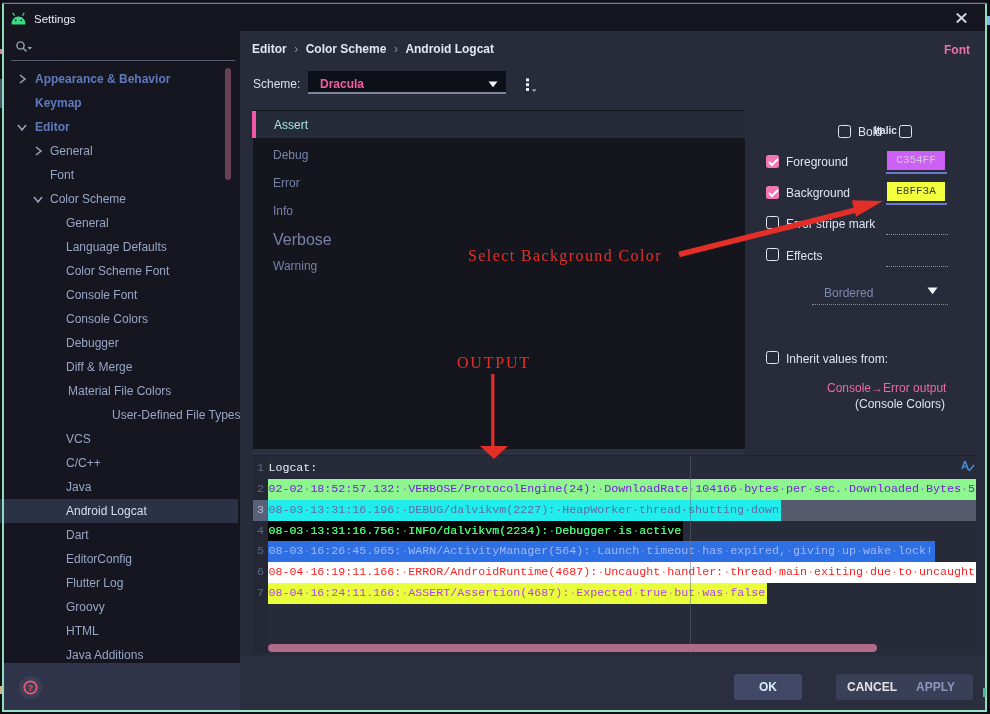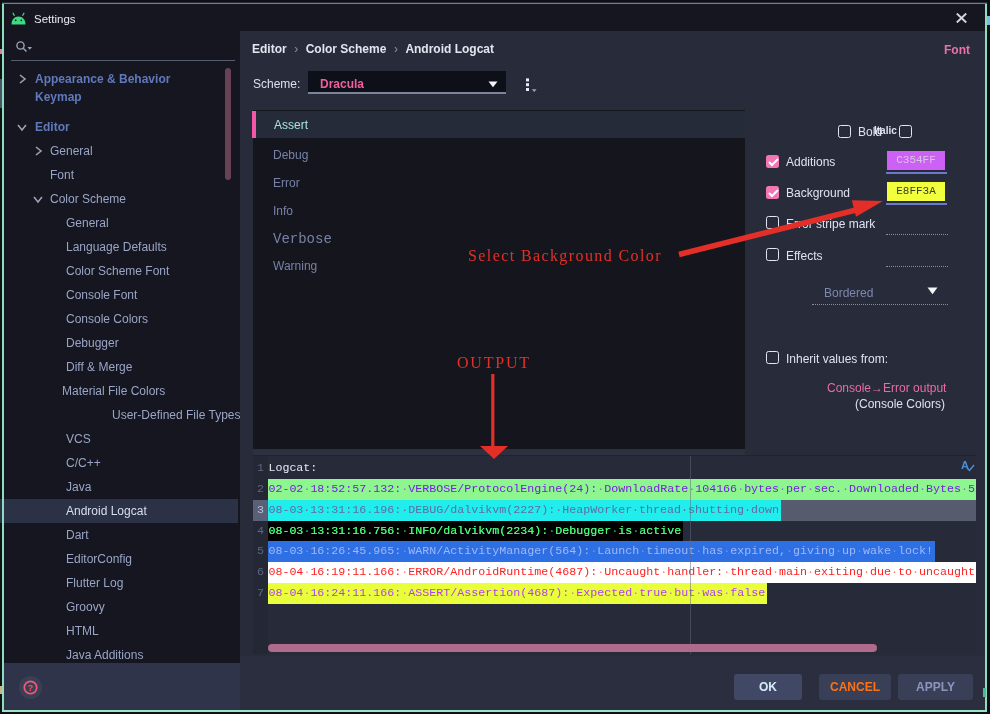--- a/index.html
+++ b/index.html
@@ -59,21 +59,21 @@
     <path d="M13.5 7 L18 7 L15.75 9.8 Z" fill="#9aa3b8"></path>
   </svg>
   <div class="abs" style="left:11px;top:60px;width:224px;height:1px;background:#565c6e;"></div>
   <div id="tree">
     <div class="treerow t1" style="top:67px;">
         <svg class="chev" style="left:17px" width="10" height="10" viewBox="0 0 10 10">
           <polyline points="3,1 8,5 3,9" fill="none" stroke="#9aa3b8" stroke-width="1.6"></polyline>
         </svg>
         <span class="lbl" style="left:35px">Appearance &amp; Behavior</span>
       </div>
-    <div class="treerow t1" style="top:85px;padding-left:28px;">
+    <div class="treerow t1" style="top:91px;padding-left:28px;">
         <span class="lbl" style="left:35px">Keymap</span>
       </div>
     <div class="treerow t1" style="top:115px;">
         <svg class="chev" style="left:17px" width="10" height="10" viewBox="0 0 10 10">
           <polyline points="1,3 5,8 9,3" fill="none" stroke="#9aa3b8" stroke-width="1.6"></polyline>
         </svg>
         <span class="lbl" style="left:35px">Editor</span>
       </div>
     <div class="treerow" style="top:139px;">
         <svg class="chev" style="left:33px" width="10" height="10" viewBox="0 0 10 10">
@@ -105,21 +105,21 @@
     <div class="treerow" style="top:307px;">
         <span class="lbl" style="left:66px">Console Colors</span>
       </div>
     <div class="treerow" style="top:331px;">
         <span class="lbl" style="left:66px">Debugger</span>
       </div>
     <div class="treerow" style="top:355px;text-align:center;">
         <span class="lbl" style="left:66px">Diff &amp; Merge</span>
       </div>
     <div class="treerow" style="top:379px;">
-        <span class="lbl" style="left:62px">Material File Colors</span>
+        <span class="lbl" style="left:68px">Material File Colors</span>
       </div>
     <div class="treerow" style="top:403px;margin-left:46px;">
         <span class="lbl" style="left:66px">User-Defined File Types</span>
       </div>
     <div class="treerow" style="top:427px;">
         <span class="lbl" style="left:66px">VCS</span>
       </div>
     <div class="treerow" style="top:451px;">
         <span class="lbl" style="left:66px">C/C++</span>
       </div>
@@ -167,33 +167,33 @@
     <path d="M5.8 11.3 L10.6 11.3 L8.2 14 Z" fill="#9aa6c0"></path>
   </svg>
 
   <div class="abs" style="left:253px;top:110px;width:492px;height:339px;background:#15161d;"></div>
   <div class="abs" style="left:253px;top:111px;width:492px;height:27px;background:#262b3a;"></div>
   <div class="abs" style="left:252px;top:111px;width:4px;height:27px;background:#f457a8;"></div>
   <div class="abs" style="left:274px;top:118px;font-size:12px;color:#a8e4de;">Assert</div>
   <div class="abs" style="left:273px;top:148px;font-size:12px;color:#7781a8;">Debug</div>
   <div class="abs" style="left:273px;top:176px;font-size:12px;color:#7781a8;">Error</div>
   <div class="abs" style="left:273px;top:204px;font-size:12px;color:#7781a8;">Info</div>
-  <div class="abs" style="left:273px;top:231px;font-size:14px;color:#7781a8;font-family:Liberation Mono, monospace;">Verbose</div>
+  <div class="abs" style="left:273px;top:231px;font-size:16px;color:#7781a8;">Verbose</div>
   <div class="abs" style="left:273px;top:259px;font-size:12px;color:#7781a8;">Warning</div>
 
   <div class="cb" style="left:838px;top:125px;"></div>
   <div class="abs w" style="left:858px;top:125px;font-size:12px;">Bold</div>
   <div class="cb" style="left:899px;top:125px;"></div>
   <div class="abs w" style="left:874px;top:125px;font-size:10px;font-weight:bold;">Italic</div>
 
   <div class="cbp" style="left:766px;top:155px;"></div>
   <svg class="abs" style="left:768px;top:158px" width="11" height="9" viewBox="0 0 11 9">
       <polyline points="1,4 4,7 10,1" fill="none" stroke="#fff" stroke-width="2"></polyline>
     </svg>
-  <div class="abs w" style="left:786px;top:155px;font-size:12px;">Additions</div>
+  <div class="abs w" style="left:786px;top:155px;font-size:12px;">Foreground</div>
   <div class="abs mono" style="left:887px;top:151px;width:58px;height:19px;background:#cd61f5;color:#d6c8e0;font-size:11px;line-height:19px;text-align:center;">C354FF</div>
   <div class="abs" style="left:886px;top:172.3px;width:61px;height:1.5px;background:#6a79c8;"></div>
 
   <div class="cbp" style="left:766px;top:186px;"></div>
   <svg class="abs" style="left:768px;top:189px" width="11" height="9" viewBox="0 0 11 9">
       <polyline points="1,4 4,7 10,1" fill="none" stroke="#fff" stroke-width="2"></polyline>
     </svg>
   <div class="abs w" style="left:786px;top:186px;font-size:12px;">Background</div>
   <div class="abs mono" style="left:887px;top:182px;width:58px;height:19px;background:#f2ff3d;color:#3a3a24;font-size:11px;line-height:19px;text-align:center;">E8FF3A</div>
   <div class="abs" style="left:886px;top:203.3px;width:61px;height:1.5px;background:#6a79c8;"></div>
@@ -256,21 +256,21 @@
 
   <div id="footer"></div>
   <div id="footerL"></div>
 
   <div class="abs" style="left:19px;top:676px;width:23px;height:23px;border-radius:50%;background:#3a3f55;"></div>
   <svg class="abs" style="left:23px;top:680px" width="15" height="15" viewBox="0 0 15 15">
     <circle cx="7.5" cy="7.5" r="6.2" fill="none" stroke="#ef5a71" stroke-width="1.8"></circle>
     <text x="7.5" y="11" text-anchor="middle" font-family="Liberation Sans" font-size="9" font-weight="bold" fill="#ef5a71">?</text>
   </svg>
   <div class="btn" style="left:734px;width:68px;background:#414866;color:#d6ecf8;">OK</div>
-  <div class="btn" style="left:819px;width:72px;background:#3a3f58;color:#f97316;">CANCEL</div>
+  <div class="btn" style="left:836px;width:72px;background:#3a3f58;color:#e5e5e5;">CANCEL</div>
   <div class="btn" style="left:898px;width:75px;background:#3a3f58;color:#8c96bd;">APPLY</div>
 
   <div class="abs annot" style="left:468px;top:247px;font-size:16px;letter-spacing:1.4px;">Select Background Color</div>
   <div class="abs annot" style="left:457px;top:354px;font-size:16px;letter-spacing:1.8px;">OUTPUT</div>
   <svg class="abs" style="left:0;top:0;pointer-events:none;" width="990" height="714" viewBox="0 0 990 714">
     <line x1="679" y1="254.5" x2="856" y2="210" stroke="#e42f28" stroke-width="5.5"></line>
     <polygon points="883,201 856,216.7 851.8,200.3" fill="#e42f28"></polygon>
     <rect x="491.2" y="374" width="3.2" height="74" fill="#e42f28"></rect>
     <polygon points="480,446 508,446 494,459" fill="#e42f28"></polygon>
   </svg>

